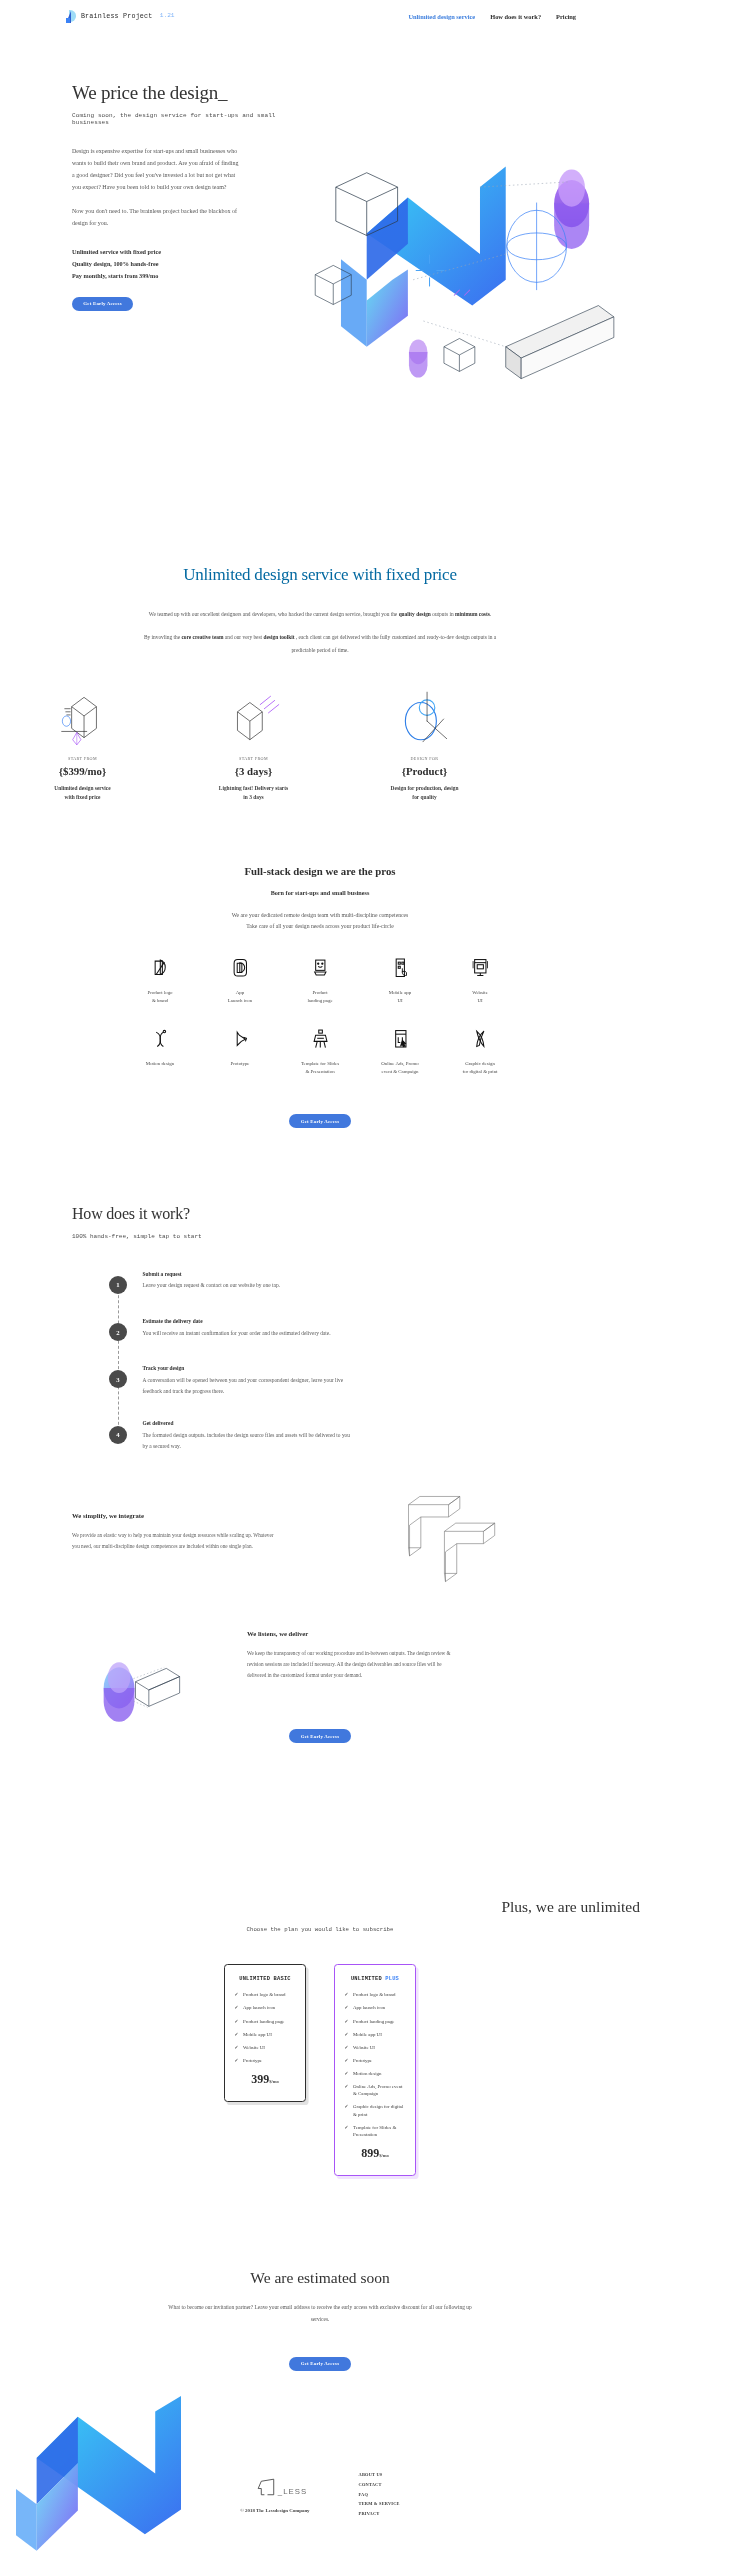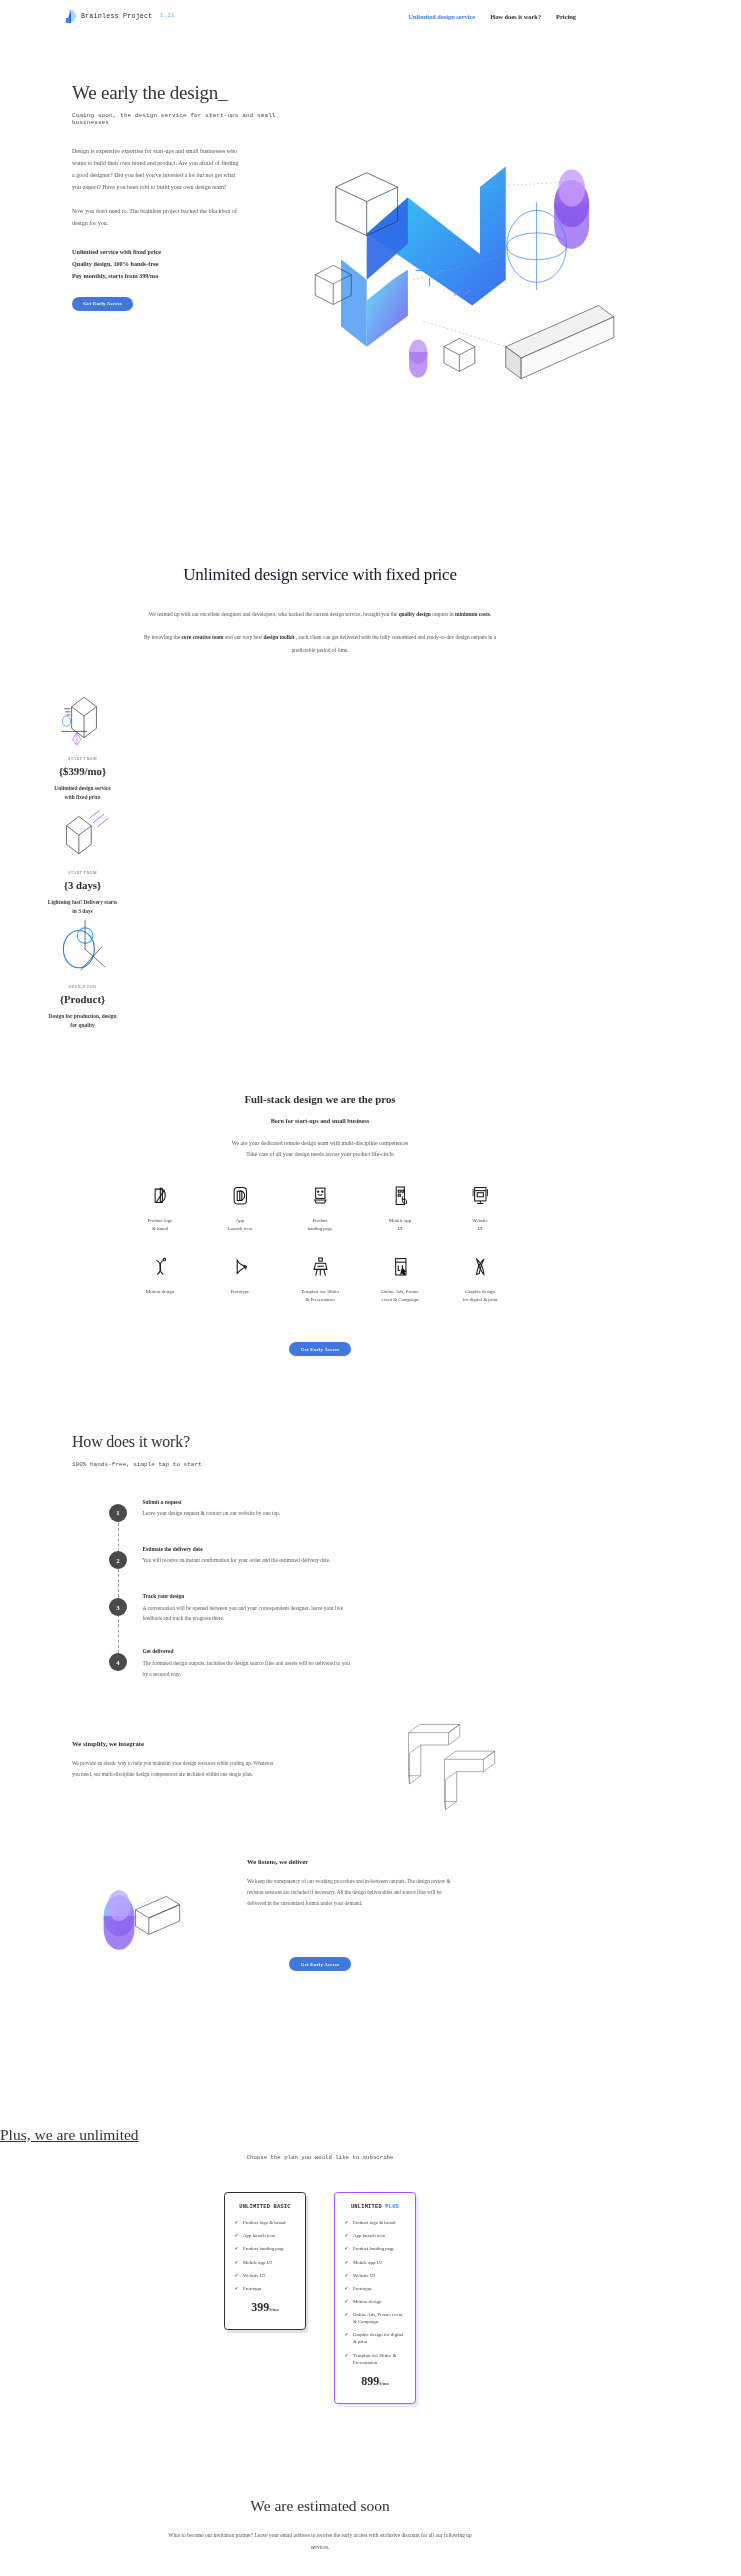--- a/index.html
+++ b/index.html
@@ -68,30 +68,30 @@
     display:inline-block; margin-top:14px;
     background:#4178dd; color:#fff; border:none; border-radius:8.2px;
     padding:4.6px 11.3px; font-size:4.9px; font-weight:700; letter-spacing:0.2px;
     font-family:"Liberation Serif", serif; cursor:pointer;
   }
   .hero-art { position:absolute; right:20.6px; top:93px; width:381px; height:289px; }
 
   
   .section { position:relative; }
   .sec-title {
-    text-align:center; font-size:17px; font-weight:400; color:#0f172a;
+    text-align:center; font-size:17px; font-weight:400; color:#0369a1;
     letter-spacing:-0.2px;
   }
   .sec-para {
     text-align:center; font-size:5.4px; line-height:2.4; color:#555;
     max-width:361px; margin:0 auto;
   }
   .sec-para b { font-weight:700; color:#303030; }
 
-  .feature-row { display:flex; justify-content:center; gap:0; margin-top:32px;flex-direction:column; }
+  .feature-row { display:flex; gap:6px; margin-top:32px; }
   .feature-col { width:165px; text-align:center; }
   .feature-icon { height:57px; display:flex; align-items:flex-end; justify-content:center; }
   .feature-kicker {
     font-size:4.1px; letter-spacing:0.4px; color:#6b6b6b; margin-top:10.3px;
     font-weight:400;
   }
   .feature-value { font-size:10.8px; font-weight:700; color:#2d2d2d; margin-top:4.1px; }
   .feature-desc { font-size:5.4px; font-weight:700; color:#3d3d3d; line-height:1.75; margin-top:6.7px; }
 
   
@@ -121,21 +121,21 @@
   }
   .step-body { margin-left:15.5px; width:214px; }
   .step-head { font-size:5.4px; font-weight:700; color:#2e2e2e; }
   .step-text { font-size:5.4px; line-height:2.0; color:#585858; margin-top:3.6px; }
 
   
   .blk-title { font-size:6.7px; font-weight:700; color:#2e2e2e; }
   .blk-text { font-size:5.2px; line-height:2.1; color:#5a5a5a; margin-top:11.3px; }
 
   
-  .price-title { text-align:left; font-size:15.5px; font-weight:400; color:#333;text-decoration:underline; }
+  .price-title { text-align:right; font-size:15.5px; font-weight:400; color:#333; }
   .price-sub {
     text-align:center; font-family:"Liberation Mono", monospace;
     font-size:5.7px; color:#4a4a4a; margin-top:10.3px;
   }
   .price-cards { display:flex; justify-content:center; gap:28px; margin-top:31px; align-items:flex-start; }
   .price-card {
     width:82px; background:#fff; border-radius:3.6px; padding:11.3px 9.3px 13.4px;
     position:relative;
   }
   .price-card.basic { border:0.6px solid #2e2e2e; box-shadow:2.6px 3.1px 0 rgba(150,150,150,.28); }
@@ -182,21 +182,21 @@
     </div>
     <div class="nav">
       <a href="#" class="active">Unlimited design service</a>
       <a href="#">How does it work?</a>
       <a href="#">Pricing</a>
     </div>
   </div>
 
   <div class="hero">
     <div class="hero-copy">
-      <h1 class="hero-title">We early the design_</h1>
+      <h1 class="hero-title">We price the design_</h1>
       <div class="hero-sub">Coming soon, the design service for start-ups and small businesses</div>
       <p class="hero-para">Design is expensive expertise for start-ups and small businesses who wants to build their own brand and product. Are you afraid of finding a good designer? Did you feel you've invested a lot but not get what you expect? Have you been told to build your own design team?</p>
       <p class="hero-para2">Now you don't need to. The brainless project backed the blackbox of design for you.</p>
       <ul class="hero-bullets">
         <li>Unlimited service with fixed price</li>
         <li>Quality design, 100% hands-free</li>
         <li>Pay monthly, starts from 399/mo</li>
       </ul>
       <button class="btn-primary">Get Early Access</button>
     </div>

